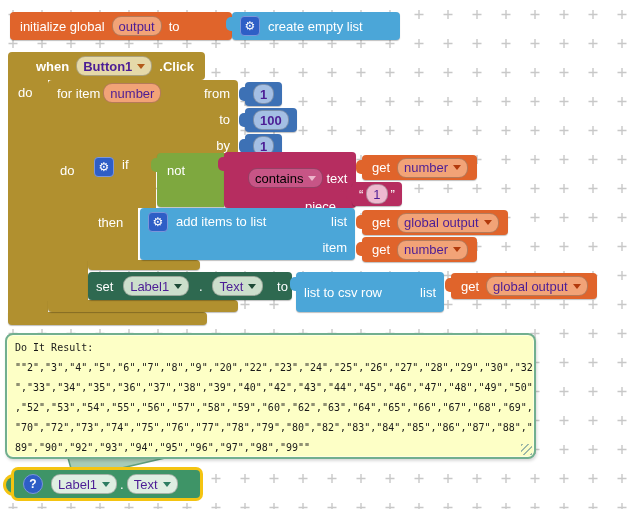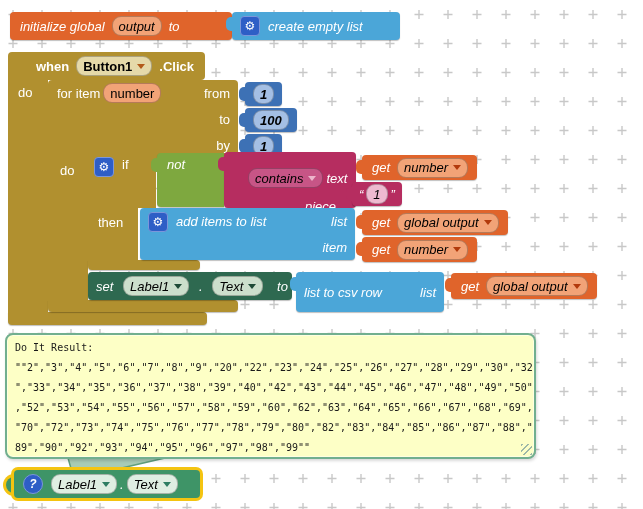--- a/index.html
+++ b/index.html
@@ -3,26 +3,26 @@
 <meta charset="utf-8">
 <style>
   html,body{margin:0;padding:0;background:#fff;}
   #canvas{position:relative;width:643px;height:509px;background:#fff;overflow:hidden;
           font-family:"Liberation Sans",sans-serif;}
   .grid{position:absolute;left:0;top:0;}
 
   
   .blk{position:absolute;box-sizing:border-box;display:flex;align-items:center;
        color:#fff;font-size:13px;white-space:nowrap;border-radius:4px;
-       box-shadow:0 1px 1px rgba(0,0,0,.25);font-style:italic;}
+       box-shadow:0 1px 1px rgba(0,0,0,.25);}
   .gold-piece{position:absolute;box-sizing:border-box;background:#B1902F;color:#fff;
        font-size:13px;white-space:nowrap;}
   .lbl{padding:0 4px;}
   .field{display:inline-flex;align-items:center;background:#eee;border:1px solid rgba(0,0,0,.25);
-       border-radius:9px;padding:0 6px;height:18px;color:#000000;margin:0 3px;}
+       border-radius:9px;padding:0 6px;height:18px;color:#4c1d95;margin:0 3px;}
   .dd{width:0;height:0;border-left:4px solid transparent;border-right:4px solid transparent;
        border-top:5px solid #555;margin-left:5px;}
   .gear{width:18px;height:18px;background:#2E5EC6;border:1px solid #7b96da;border-radius:4px;
        color:#fff;display:inline-flex;align-items:center;justify-content:center;
        font-size:12px;margin:0 4px;flex:0 0 auto;font-family:"DejaVu Sans",sans-serif;}
   .help{width:18px;height:18px;background:#2E5EC6;border:1px solid #7b96da;border-radius:50%;
        color:#fff;display:inline-flex;align-items:center;justify-content:center;
        font-size:12px;font-weight:bold;margin:0 5px;flex:0 0 auto;}
 
   
@@ -132,21 +132,21 @@
 
   <div class="gold-piece" style="left:88px;top:152px;width:68px;height:56px;border-radius:4px 0 0 0;display:flex;align-items:flex-start;padding:5px 0 0 2px;">
     <span class="gear">⚙</span>
     <span class="lbl">if</span>
   </div>
   <div class="gold-piece" style="left:88px;top:208px;width:50px;height:52px;padding:7px 0 0 10px;">
     <span>then</span>
   </div>
   <div class="gold-piece" style="left:88px;top:260px;width:112px;height:10px;border-radius:0 4px 4px 4px;box-shadow:0 1px 1px rgba(0,0,0,.25);"></div>
 
-  <div class="blk logic val" style="left:157px;top:153px;width:67px;height:54px;align-items:flex-start;padding:4px 0 0 10px;border-radius:4px 0 0 4px;">
+  <div class="blk logic val" style="left:157px;top:153px;width:67px;height:54px;align-items:flex-start;padding:10px 0 0 10px;border-radius:4px 0 0 4px;">
     <span>not</span>
   </div>
 
   <div class="blk magenta val" style="left:224px;top:152px;width:132px;height:56px;display:block;padding:12px;">
     <div class="rowflex" style="height:28px;">
       <span class="field op">
           <span>contains</span>
           <span class="dd"></span>
         </span>
       <span class="right">text</span>

